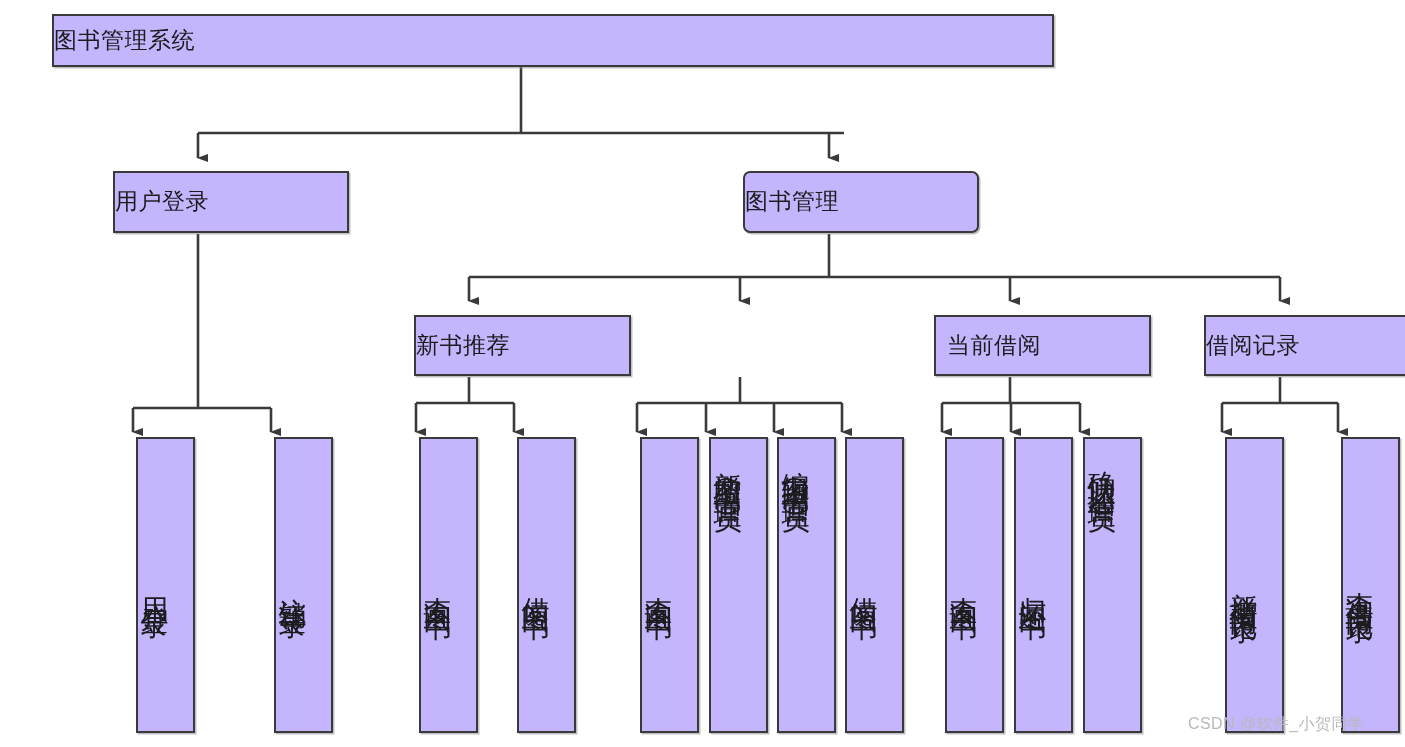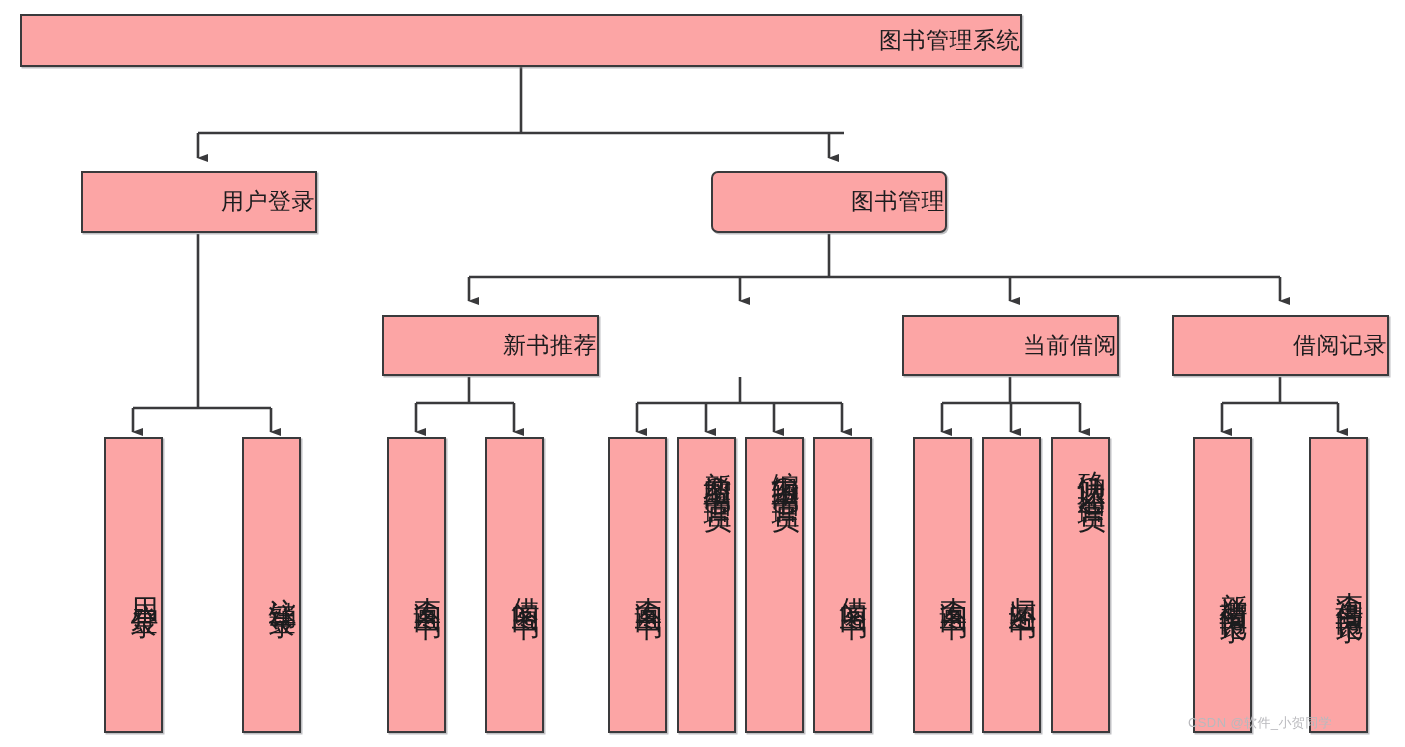--- a/index.html
+++ b/index.html
@@ -21,27 +21,28 @@
     position: absolute;
     left: 0;
     top: 0;
     width: 1405px;
     height: 747px;
     pointer-events: none;
   }
   .node {
     position: absolute;
     box-sizing: border-box;
-    background: #fca5a5;
+    background: #c4b5fd;
     border: 2px solid #3a3a3c;
     box-shadow: 1.5px 1.5px 0 0 rgba(140,140,145,0.55);
     display: flex;
     align-items: center;
-    justify-content: flex-end;
+    justify-content: flex-start;
     color: #1c1c1e;
+    margin-left: 32px;
   }
   .node .label {
     display: block;
     line-height: 1.18;
     letter-spacing: 0.5px;
     white-space: pre;
   }
   .node.horiz .label {
     font-size: 23px;
     text-align: center;
@@ -58,21 +59,21 @@
     text-align: left;
   }
   .node.vert.mid {
     align-items: center;
     padding-top: 0;
   }
   #watermark {
     position: absolute;
     left: 1188px;
     top: 714px;
-    font-size: 13px;
+    font-size: 16px;
     color: #b9b9bd;
     white-space: nowrap;
     letter-spacing: 0.4px;
   }
 </style>
 </head>
 <body>
 
 <div id="canvas">
 
@@ -133,21 +134,21 @@
   <div class="node horiz" style="left:81px; top:171px; width:236px; height:62px;">
     <span class="label">用户登录</span>
   </div>
   <div class="node horiz" style="left:711px; top:171px; width:236px; height:62px;border-radius:7px;">
     <span class="label">图书管理</span>
   </div>
 
   <div class="node horiz" style="left:382px; top:315px; width:217px; height:61px;">
     <span class="label">新书推荐</span>
   </div>
-  <div class="node horiz" style="left:902px; top:315px; width:217px; height:61px;">
+  <div class="node horiz" style="left:902px; top:315px; width:217px; height:61px;padding-left:11px;">
     <span class="label">当前借阅</span>
   </div>
   <div class="node horiz" style="left:1172px; top:315px; width:217px; height:61px;font-family:Liberation Serif, serif;">
     <span class="label">借阅记录</span>
   </div>
 
   <div class="node vert mid" style="left:104px; top:437px; width:59px; height:296px;">
     <span class="label">用户登录</span>
   </div>
   <div class="node vert mid" style="left:242px; top:437px; width:59px; height:296px;">

